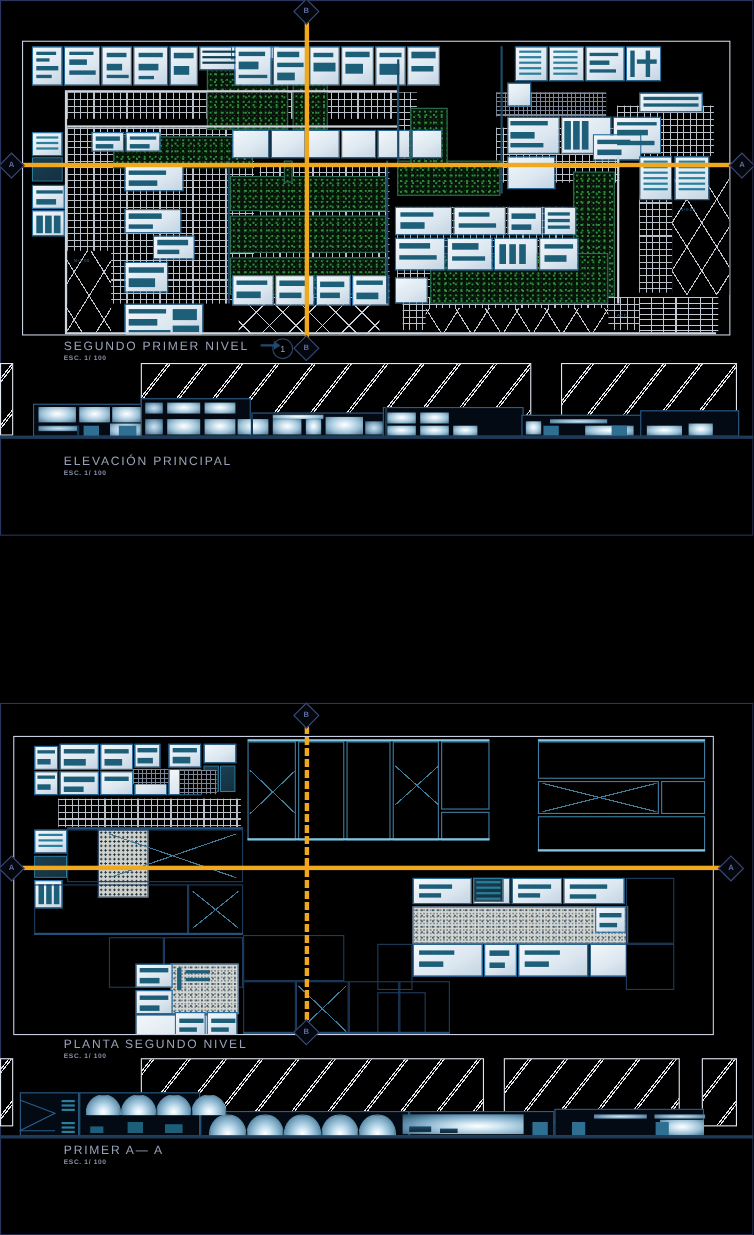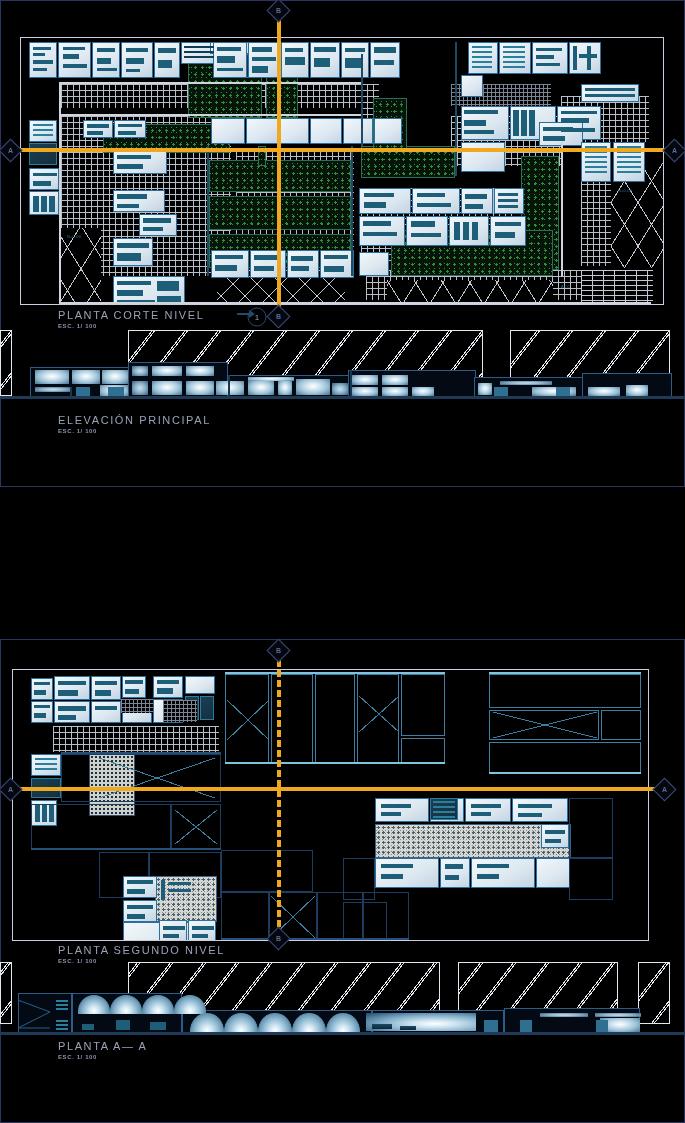--- a/index.html
+++ b/index.html
@@ -406,21 +406,21 @@
   </div>
 
   <div class="sectmark" style="left:235px;top:305px;">
     <svg width="40" height="22" viewBox="0 0 40 22">
       <circle cx="22" cy="12" r="9" fill="none" stroke="#2c4a70" stroke-width="1"></circle>
       <text x="22" y="15" font-size="8" fill="#94a3c4" text-anchor="middle" font-family="Liberation Sans, sans-serif">1</text>
       <path d="M2 8 L14 8 L14 5 L20 9 L14 13 L14 10 L2 10 Z" fill="#23496e"></path>
     </svg>
   </div>
 
-  <div class="dtitle" style="left:58px;top:309px;">PLANTA  CORTE  NIVEL</div>
+  <div class="dtitle" style="left:58px;top:309px;">SEGUNDO  PRIMER  NIVEL</div>
   <div class="dscale" style="left:58px;top:323px;">ESC. 1/ 100</div>
 
   <div style="position:absolute;left:0px;top:325px;width:685px;height:90px;">
     <div class="sky" style="left:128px;top:5px;width:355px;height:66px;"></div>
     <div class="sky" style="left:510px;top:5px;width:160px;height:66px;"></div>
     <div class="sky" style="left:0px;top:5px;width:12px;height:66px;"></div>
 
     <div class="bld" style="left:30px;top:42px;width:100px;height:30px;"></div>
     <div class="bld" style="left:128px;top:37px;width:100px;height:35px;"></div>
     <div class="bld" style="left:228px;top:50px;width:122px;height:22px;"></div>
@@ -674,16 +674,16 @@
     <div class="fx" style="left:116px;top:60px;width:14px;height:10px;"></div>
     <div class="fx" style="left:150px;top:62px;width:16px;height:8px;"></div>
     <div class="fx" style="left:82px;top:64px;width:12px;height:6px;"></div>
     <svg width="60" height="34" style="position:absolute;left:16px;top:38px;">
       <path d="M2 30 L34 14 L2 2" fill="none" stroke="#2a5f87" stroke-width="1"></path>
       <line x1="2" y1="30" x2="34" y2="30" stroke="#2a5f87" stroke-width="1"></line>
     </svg>
     <div class="grnd" style="left:0px;top:72px;width:685px;height:3px;"></div>
   </div>
 
-  <div class="dtitle" style="left:58px;top:1040px;">PLANTA  A—  A</div>
+  <div class="dtitle" style="left:58px;top:1040px;">PRIMER  A—  A</div>
   <div class="dscale" style="left:58px;top:1054px;">ESC. 1/ 100</div>
 
 </div>
 
 </body></html>

